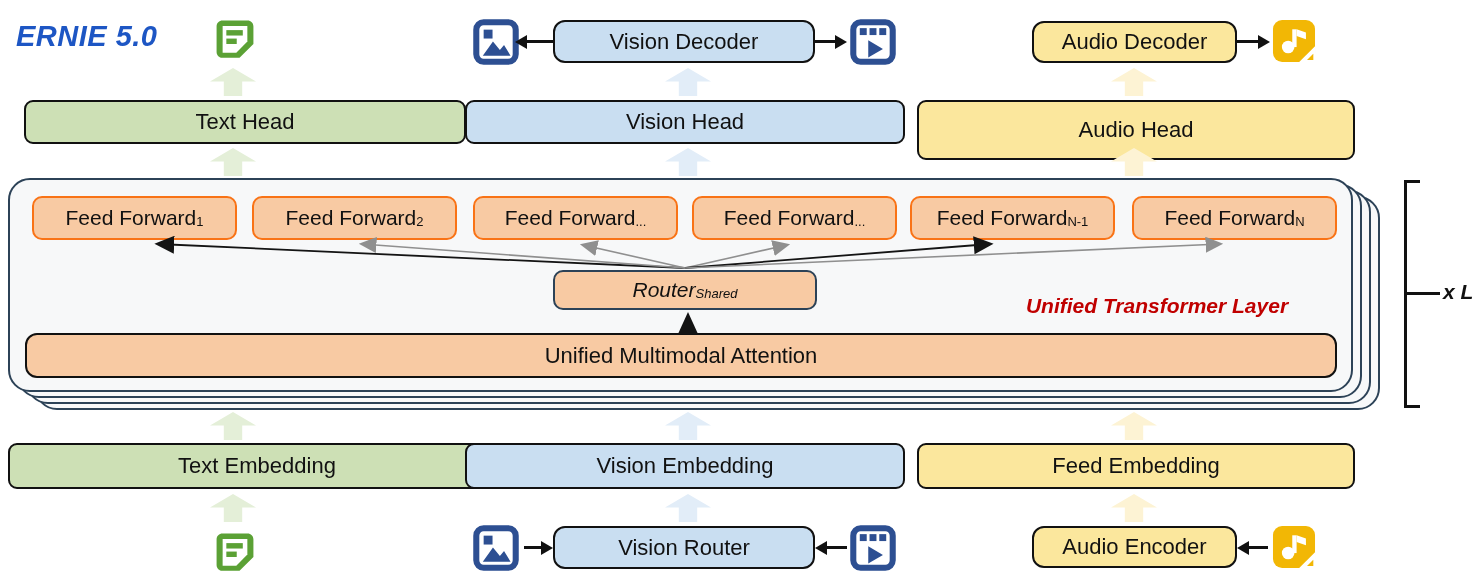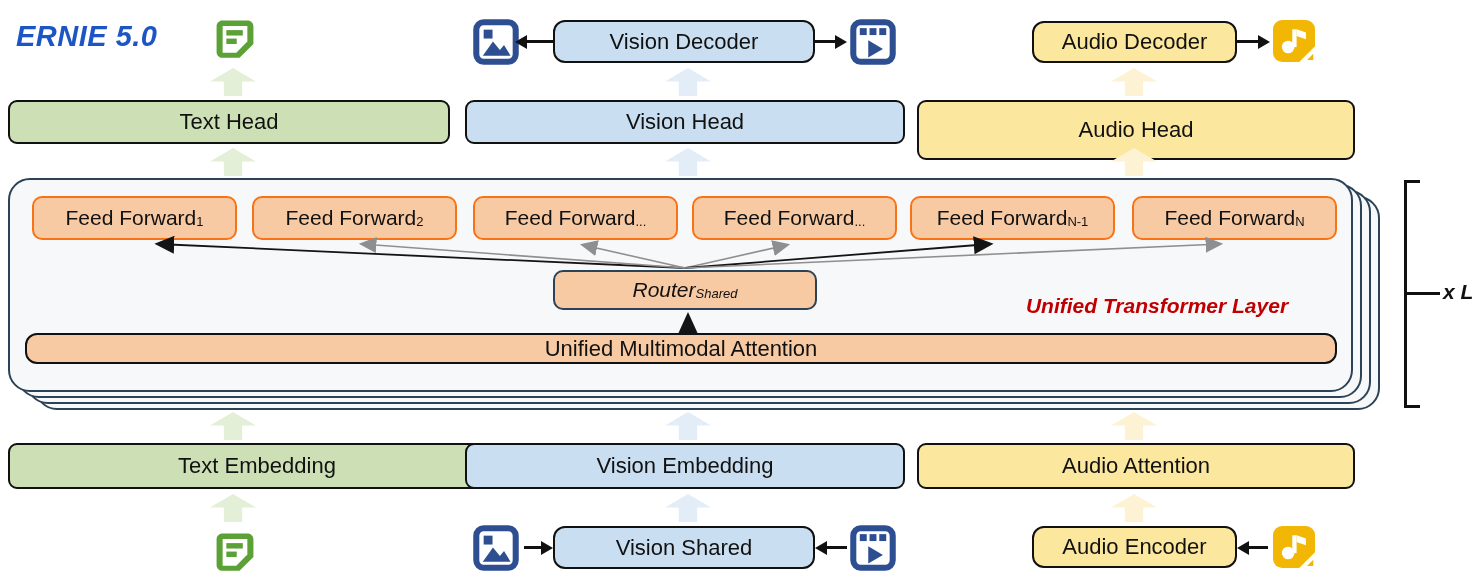--- a/index.html
+++ b/index.html
@@ -95,21 +95,21 @@
       <circle cx="9.3" cy="14.8" r="2.9" fill="#fff"></circle>
       <rect x="11.2" y="6.6" width="2" height="8.2" fill="#fff"></rect>
       <path d="M13.2 6.6l4.3 1.5v3.1l-4.3-1.5z" fill="#fff"></path>
     </svg>
   </span>
 
   <div class="uparrow ua-green" style="left:210px;top:68px;"></div>
   <div class="uparrow ua-blue" style="left:665px;top:68px;"></div>
   <div class="uparrow ua-yellow" style="left:1111px;top:68px;"></div>
 
-  <div class="box green head" style="left:8px;top:100px;width:442px;height:44px;">
+  <div class="box green head" style="left:24px;top:100px;width:442px;height:44px;">
     <span>Text Head</span>
   </div>
   <div class="box blue head" style="left:465px;top:100px;width:440px;height:44px;">
     <span>Vision Head</span>
   </div>
   <div class="box yellow head" style="left:917px;top:100px;width:438px;height:60px;">
     <span>Audio Head</span>
   </div>
 
   <div class="uparrow ua-green" style="left:210px;top:148px;"></div>
@@ -146,21 +146,21 @@
       <sub>N</sub>
   </div>
 
   <div class="box orange router" style="left:553px;top:270px;width:264px;height:40px;">
     <span>Router</span>
       <sub>Shared</sub>
   </div>
 
   <div class="utl-label">Unified Transformer Layer</div>
 
-  <div class="box orange attn" style="left:25px;top:333px;width:1312px;height:31px;">
+  <div class="box orange attn" style="left:25px;top:333px;width:1312px;height:45px;">
     <span>Unified Multimodal Attention</span>
   </div>
 
   <svg class="overlay" width="1480" height="588">
     <defs>
       <marker id="ah-dark" markerWidth="11" markerHeight="10" refX="9" refY="5" orient="auto">
         <path d="M0 0 L11 5 L0 10 z" fill="#141414"></path>
       </marker>
       <marker id="ah-gray" markerWidth="11" markerHeight="10" refX="9" refY="5" orient="auto">
         <path d="M0 0 L11 5 L0 10 z" fill="#8f8f8f"></path>
@@ -185,21 +185,21 @@
   <div class="uparrow ua-blue" style="left:665px;top:412px;"></div>
   <div class="uparrow ua-yellow" style="left:1111px;top:412px;"></div>
 
   <div class="box green head" style="left:8px;top:443px;width:498px;height:46px;">
     <span>Text Embedding</span>
   </div>
   <div class="box blue head" style="left:465px;top:443px;width:440px;height:46px;">
     <span>Vision Embedding</span>
   </div>
   <div class="box yellow head" style="left:917px;top:443px;width:438px;height:46px;">
-    <span>Audio Attention</span>
+    <span>Feed Embedding</span>
   </div>
 
   <div class="uparrow ua-green" style="left:210px;top:494px;"></div>
   <div class="uparrow ua-blue" style="left:665px;top:494px;"></div>
   <div class="uparrow ua-yellow" style="left:1111px;top:494px;"></div>
 
   <span class="icon" style="left:209px;top:526px;">
     <svg width="52" height="52" viewBox="0 0 24 24">
       <path fill="var(--icon-green)" d="M3.5 6.2c0-1.5 1.2-2.7 2.7-2.7h11.6c1.5 0 2.7 1.2 2.7 2.7v8.1l-6.4 6.4H6.2c-1.5 0-2.7-1.2-2.7-2.7V6.2z"></path>
       <path fill="#fff" d="M6.3 6h11.4v7.2l-5.1 5.1H6.3z"></path>
@@ -210,21 +210,21 @@
 
   <span class="icon" style="left:470px;top:522px;">
     <svg width="52" height="52" viewBox="0 0 24 24">
       <rect x="2.9" y="2.9" width="18.2" height="18.2" rx="3.4" fill="#fff" stroke="var(--icon-navy)" stroke-width="2.8"></rect>
       <rect x="6.3" y="6.3" width="4.1" height="4.1" fill="var(--icon-navy)"></rect>
       <path d="M5.9 18.3l4.7-6.5 3.2 3.9 1.9-2.3 3 4.9z" fill="var(--icon-navy)"></path>
     </svg>
   </span>
   <div class="harrow pt-right" style="left:524px;top:546px;width:18px;"></div>
   <div class="box blue codec" style="left:553px;top:526px;width:262px;height:43px;">
-    <span>Vision Shared</span>
+    <span>Vision Router</span>
   </div>
   <div class="harrow pt-left" style="left:826px;top:546px;width:21px;"></div>
   <span class="icon" style="left:847px;top:522px;">
     <svg width="52" height="52" viewBox="0 0 24 24">
       <rect x="2.9" y="2.9" width="18.2" height="18.2" rx="3.4" fill="#fff" stroke="var(--icon-navy)" stroke-width="2.8"></rect>
       <rect x="5.9" y="5.6" width="3.2" height="3.2" fill="var(--icon-navy)"></rect>
       <rect x="10.4" y="5.6" width="3.2" height="3.2" fill="var(--icon-navy)"></rect>
       <rect x="14.9" y="5.6" width="3.2" height="3.2" fill="var(--icon-navy)"></rect>
       <path d="M9.8 11.2l6.8 4-6.8 4z" fill="var(--icon-navy)"></path>
     </svg>

